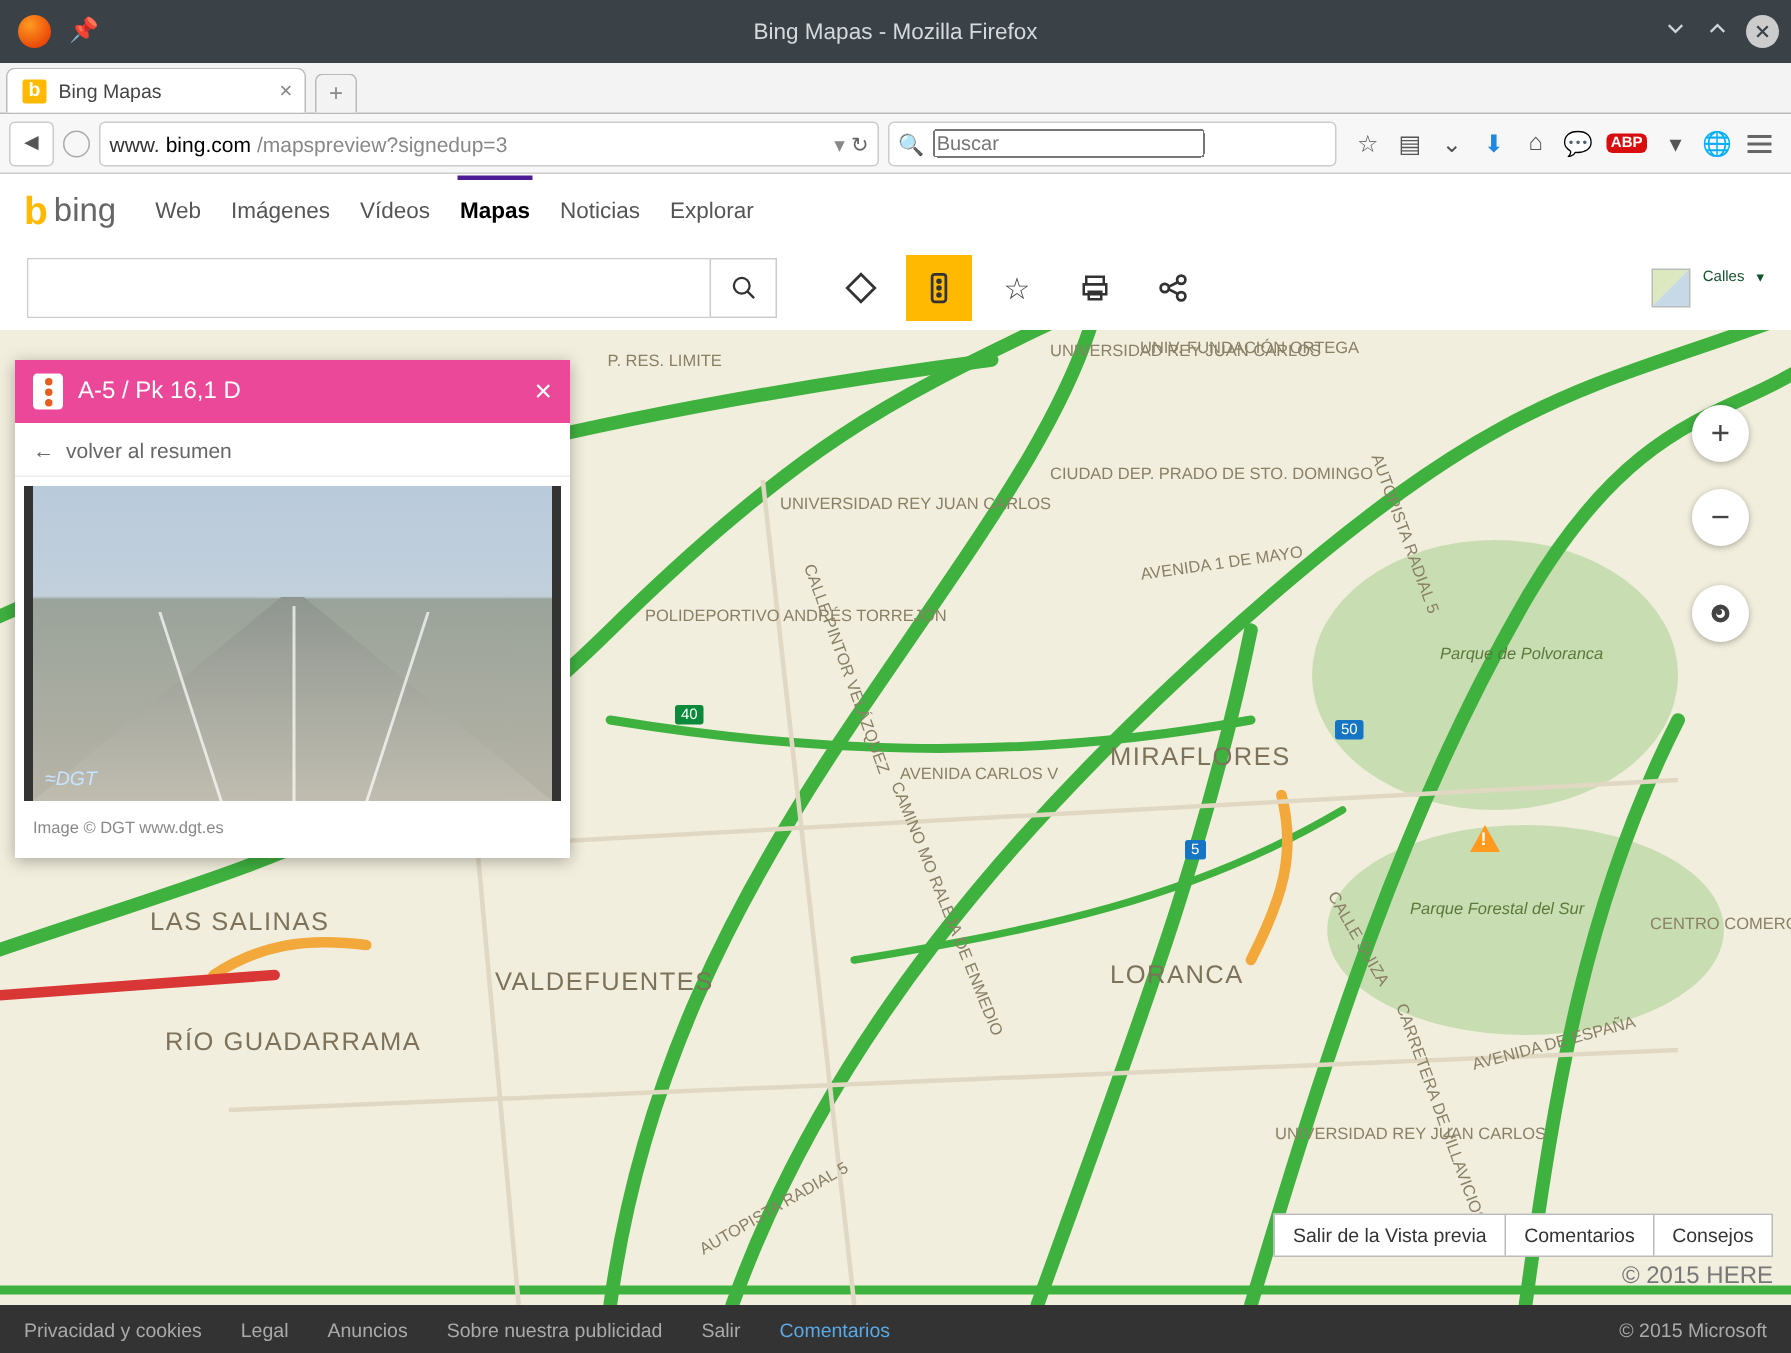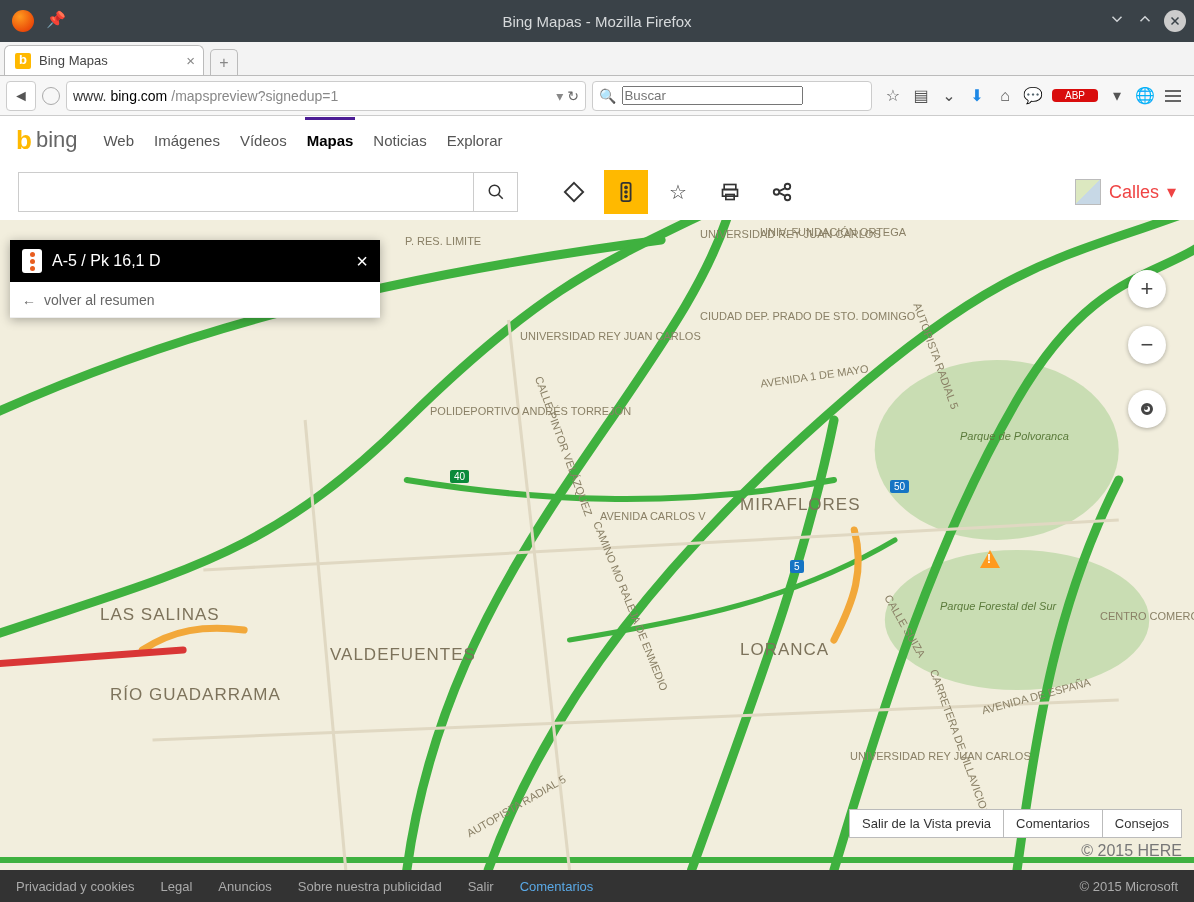--- a/index.html
+++ b/index.html
@@ -26,55 +26,55 @@
 .nav-btn{width:30px;height:30px;border:1px solid #ccc;border-radius:4px;display:flex;align-items:center;justify-content:center;color:#555;background:#fff}
 .globe{width:18px;height:18px;border:1px solid #aaa;border-radius:50%;display:inline-block}
 .urlbox{flex:0 0 520px;height:30px;border:1px solid #ccc;border-radius:4px;background:#fff;display:flex;align-items:center;padding:0 6px;font-size:14px;color:#333;gap:4px}
 .urlbox .domain{color:#000}
 .urlbox .path{color:#888}
 .urlbox .drop{margin-left:auto;color:#888}
 .reload{color:#666}
 .searchbox{flex:1;height:30px;border:1px solid #ccc;border-radius:4px;background:#fff;display:flex;align-items:center;padding:0 6px;font-size:14px;color:#999;gap:6px}
 .toolbar-icons{display:flex;gap:10px;align-items:center;padding:0 6px}
 .toolbar-icons .ico{width:18px;height:18px;display:flex;align-items:center;justify-content:center;color:#555;font-size:16px}
-.abp{background:#d90d0d;color:#fff;border-radius:4px;padding:1px 13px;font-size:10px;font-weight:normal}
+.abp{background:#d90d0d;color:#fff;border-radius:4px;padding:1px 3px;font-size:10px;font-weight:bold}
 .hamburger{display:flex;flex-direction:column;gap:3px}
 .hamburger span{width:16px;height:2px;background:#666}
 
 .bing-header{height:48px;display:flex;align-items:center;padding:0 16px;gap:24px;background:#fff}
 .bing-logo{display:flex;align-items:center;gap:4px;font-size:22px;color:#666}
 .bing-logo .b{color:#ffb900;font-weight:bold;font-size:26px}
 .bing-nav{display:flex;gap:16px;font-size:15px;color:#555}
 .bing-nav .item{padding:12px 2px;cursor:pointer}
 .bing-nav .item.active{color:#000;font-weight:bold;border-top:3px solid #4c1d95;margin-top:-3px}
 .bing-right{margin-left:auto;display:flex;align-items:center;gap:16px;color:#555;font-size:14px}
 .avatar{width:36px;height:36px;border-radius:50%;background:#eee;display:flex;align-items:center;justify-content:center}
 .gear{color:#999}
 
 .bing-tools{height:56px;display:flex;align-items:center;padding:0 18px;gap:10px;background:#fff;position:relative;z-index:3}
 .bing-search{width:500px;height:40px;border:1px solid #ccc;display:flex}
 .bing-search input{flex:1;border:none;outline:none;padding:0 10px;font-size:15px}
 .bing-search .go{width:44px;border-left:1px solid #ccc;display:flex;align-items:center;justify-content:center}
 .tool-row{display:flex;gap:8px;margin-left:24px}
 .tool-btn{width:44px;height:44px;display:flex;align-items:center;justify-content:center;font-size:20px;color:#444}
 .tool-btn.active{background:#ffb900;color:#333}
-.style-pick{margin-left:auto;display:flex;align-items:center;gap:8px;font-size:18px;color:#ef4444}
+.style-pick{margin-left:auto;display:flex;gap:8px;font-size:10px;color:#14532d}
 .style-swatch{width:26px;height:26px;border:1px solid #bbb;background:linear-gradient(135deg,#dce8c0 50%,#c7d8e6 50%)}
 
 .map-wrap{position:relative;height:calc(902px - 42px - 34px - 40px - 48px - 56px - 32px);overflow:hidden}
 .map-bg{position:absolute;inset:0;background:#f2eedd}
 .map-bg svg{position:absolute;inset:0;width:100%;height:100%}
 .place-label{position:absolute;font-size:11px;color:#8a8066;text-transform:uppercase;white-space:nowrap}
 .place-label.city{color:#7d735b;font-size:17px;letter-spacing:1px}
 .place-label.green{color:#5a7a3a;text-transform:none;font-style:italic}
 .road-shield{position:absolute;background:#0a8a3a;color:#fff;font-size:10px;padding:1px 4px;border-radius:2px}
 .road-shield.blue{background:#1574c4}
 
 .side-card{position:absolute;left:10px;top:20px;width:370px;background:#fff;box-shadow:0 2px 10px rgba(0,0,0,.3);z-index:5}
-.card-head{height:42px;background:#000000;color:#fff;display:flex;align-items:center;padding:6px 12px;gap:10px;font-size:16px}
+.card-head{height:42px;background:#ec4899;color:#fff;display:flex;align-items:center;padding:6px 12px;gap:10px;font-size:16px}
 .card-head .traffic-ico{width:20px;height:24px;background:#fff;border-radius:3px;display:flex;flex-direction:column;align-items:center;justify-content:center;gap:2px}
 .card-head .traffic-ico span{width:5px;height:5px;background:#e85d1f;border-radius:50%}
 .card-head .x{margin-left:auto;cursor:pointer;font-size:20px}
 .card-back{height:36px;display:flex;align-items:center;gap:8px;padding:0 12px;color:#666;font-size:14px;border-bottom:1px solid #eee;cursor:pointer}
 .cam-img{position:relative;height:210px;margin:6px;background:linear-gradient(#b9cadb 0%,#c2d0dc 35%,#9aa39a 36%,#b7b4a7 100%);border-left:6px solid #333;border-right:6px solid #333}
 .cam-img .road{position:absolute;left:0;right:0;bottom:0;height:65%;background:linear-gradient(#8f9690,#c0bdb0);clip-path:polygon(48% 0,52% 0,100% 100%,0 100%)}
 .cam-img .lane{position:absolute;bottom:0;width:2px;background:rgba(255,255,255,.7)}
 .cam-img .lane.l1{left:30%;height:60%;transform:skewX(18deg)}
 .cam-img .lane.l2{left:50%;height:62%}
 .cam-img .lane.l3{left:70%;height:60%;transform:skewX(-18deg)}
@@ -135,21 +135,21 @@
   </div>
   <div class="newtab">+</div>
 </div>
 
 <div class="navbar">
   <div class="nav-btn">◄</div>
   <span class="globe"></span>
   <div class="urlbox">
     <span>www.</span>
       <span class="domain">bing.com</span>
-      <span class="path">/mapspreview?signedup=1</span>
+      <span class="path">/mapspreview?signedup=3</span>
     <span class="drop">▾</span>
     <span class="reload">↻</span>
   </div>
   <div class="searchbox">
     <span>🔍</span>
     <input placeholder="Buscar" style="">
   </div>
   <div class="toolbar-icons">
     <span class="ico">☆</span>
     <span class="ico">▤</span>
@@ -307,20 +307,28 @@
           <span></span>
           <span></span>
         </span>
       <span>A-5 / Pk 16,1 D</span>
       <span class="x">×</span>
     </div>
     <div class="card-back">
       <span>←</span>
       <span>volver al resumen</span>
     </div>
+    <div class="cam-img">
+      <div class="road"></div>
+      <div class="lane l1"></div>
+        <div class="lane l2"></div>
+        <div class="lane l3"></div>
+      <div class="dgt">≈DGT</div>
+    </div>
+    <div class="cam-credit">Image © DGT www.dgt.es</div>
   </div>
 
   <div class="zoom-ctrl">
     <div class="zbtn">+</div>
     <div class="zbtn">−</div>
   </div>
   <div class="locate-btn">
       <span class="dot"></span>
     </div>
 

